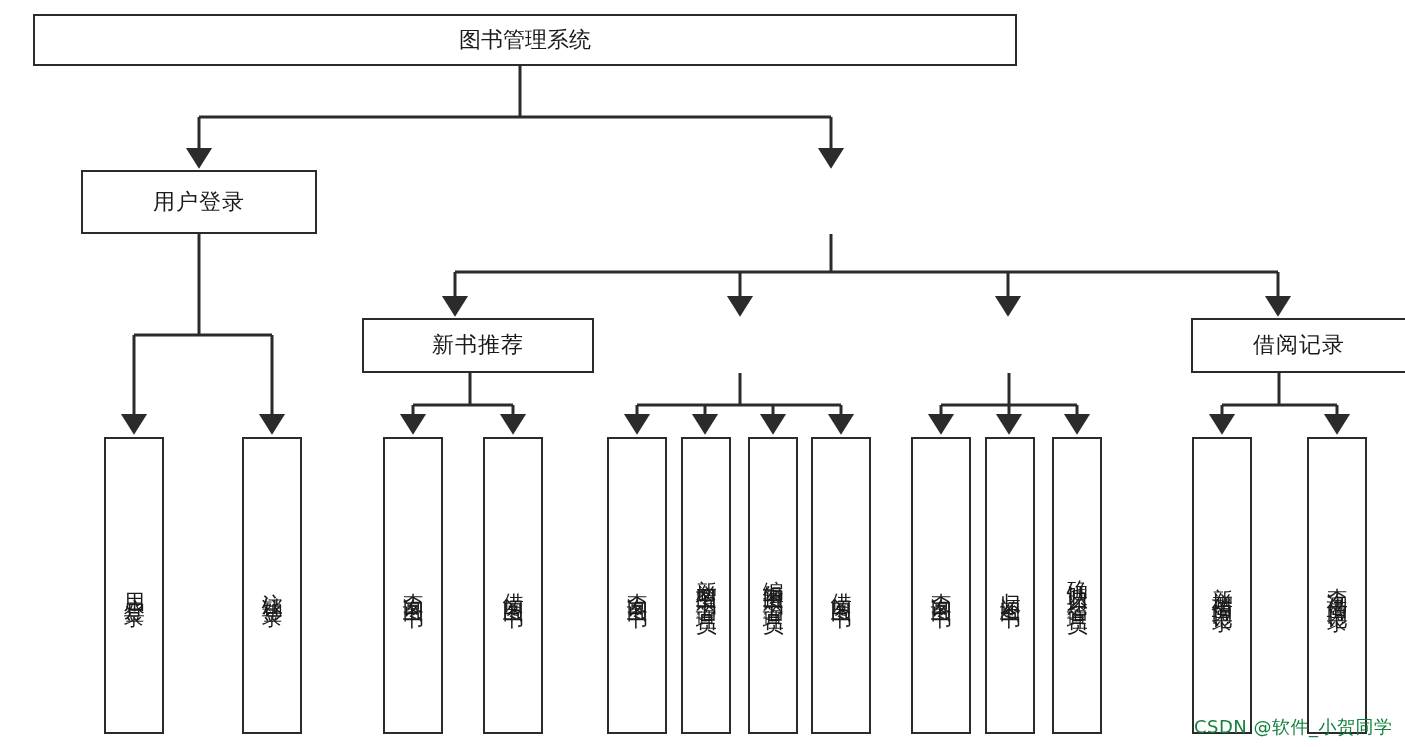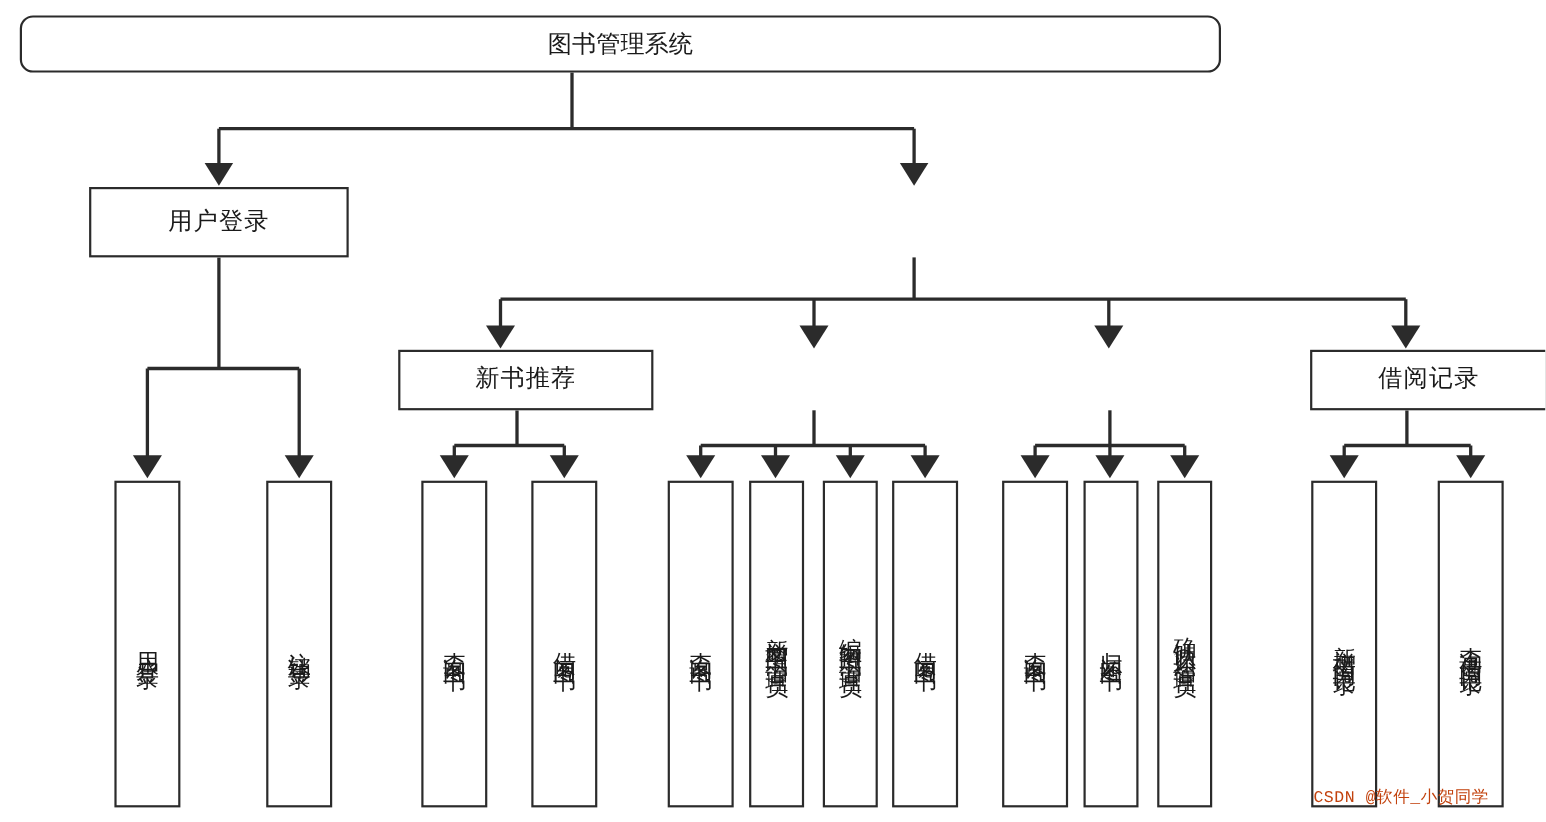--- a/index.html
+++ b/index.html
@@ -5,21 +5,21 @@
   html,body{margin:0;padding:0;background:#ffffff;}
   body{font-family:"DejaVu Sans","Liberation Sans",sans-serif;}
   #canvas{position:relative;width:1405px;height:747px;background:#ffffff;overflow:hidden;}
   svg.edges{position:absolute;left:0;top:0;width:1405px;height:747px;pointer-events:none;}
   .node{position:absolute;box-sizing:border-box;border:2.5px solid #2b2b2b;background:#ffffff;
         display:flex;align-items:center;justify-content:center;color:#1a1a1a;}
   .node.h{font-size:22px;letter-spacing:1px;line-height:1.2;}
   .node.root{font-size:22px;}
   .node.v{writing-mode:vertical-rl;text-orientation:upright;font-size:21px;
           letter-spacing:5px;line-height:1.25;padding:10px 0;}
-  .watermark{position:absolute;font-size:15px;color:#c2410c;letter-spacing:.5px;white-space:nowrap;font-family:Liberation Mono, monospace;}
+  .watermark{position:absolute;font-size:18px;color:#15803d;letter-spacing:.5px;white-space:nowrap;}
 </style>
 </head>
 <body>
 
 <div id="canvas">
 
   <svg class="edges" viewBox="0 0 1405 747" xmlns="http://www.w3.org/2000/svg">
     <defs>
       <marker id="arrow" markerWidth="10" markerHeight="10" refX="3.4" refY="5" orient="auto" markerUnits="strokeWidth">
         <path d="M0,0.6 L7,5 L0,9.4 z" fill="#2b2b2b"></path>
@@ -62,21 +62,21 @@
       <path d="M1009,405 L1009,424" marker-end="url(#arrow)"></path>
       <path d="M1077,405 L1077,424" marker-end="url(#arrow)"></path>
 
       <path d="M1279,373 L1279,405"></path>
       <path d="M1222,405 L1337,405"></path>
       <path d="M1222,405 L1222,424" marker-end="url(#arrow)"></path>
       <path d="M1337,405 L1337,424" marker-end="url(#arrow)"></path>
     </g>
   </svg>
 
-  <div class="node root" style="left:18px;top:14px;width:1092px;height:52px;border-radius:12px;">图书管理系统</div>
+  <div class="node root" style="left:33px;top:14px;width:984px;height:52px;">图书管理系统</div>
 
   <div class="node h" style="left:81px;top:170px;width:236px;height:64px;">用户登录</div>
 
   <div class="node h" style="left:362px;top:318px;width:232px;height:55px;">新书推荐</div>
   <div class="node h" style="left:1171px;top:318px;width:216px;height:55px;margin-left:20px;">借阅记录</div>
 
   <div class="node v" style="left:104px;top:437px;width:60px;height:297px;">用户登录</div>
   <div class="node v" style="left:242px;top:437px;width:60px;height:297px;">注销登录</div>
 
   <div class="node v" style="left:383px;top:437px;width:60px;height:297px;">查询图书</div>

